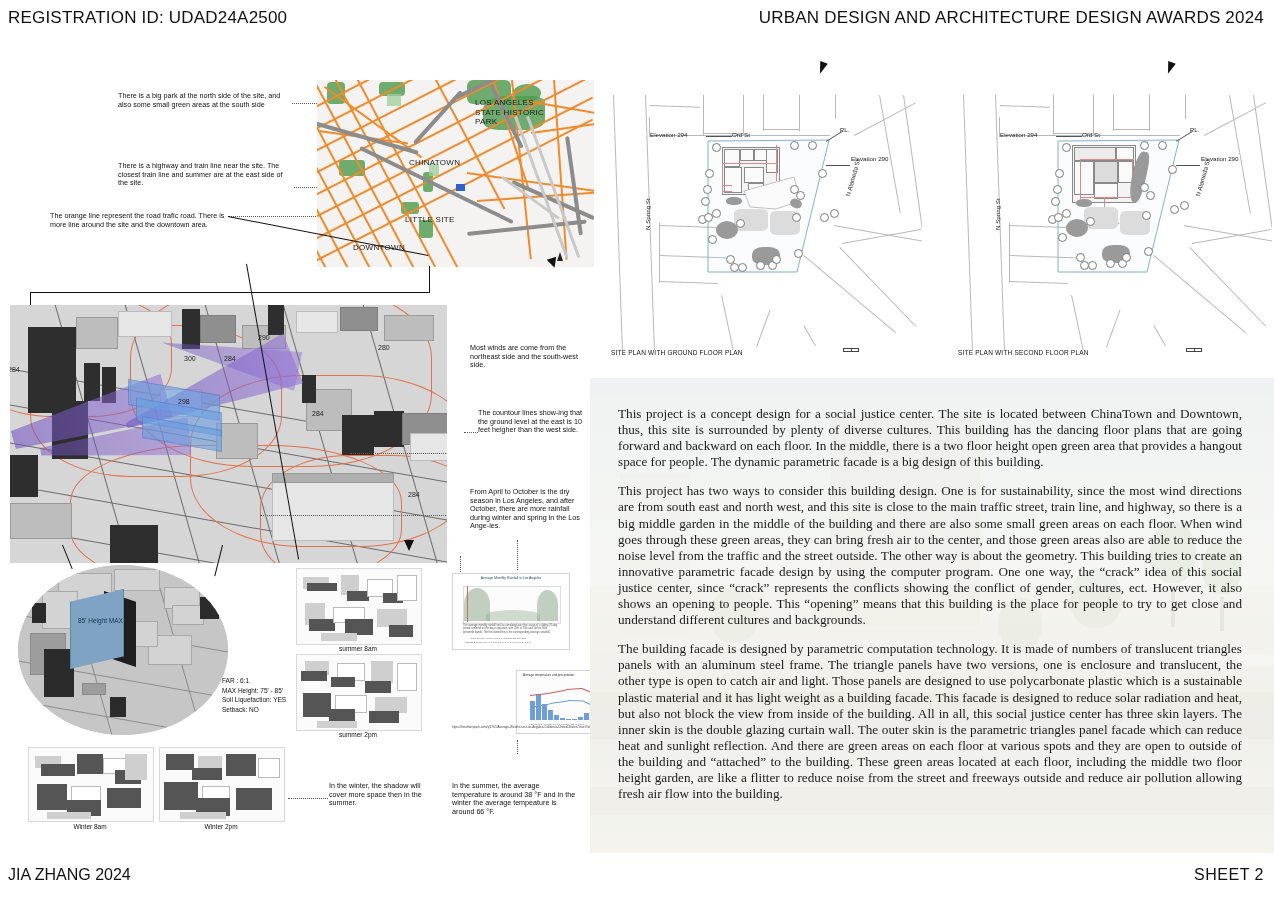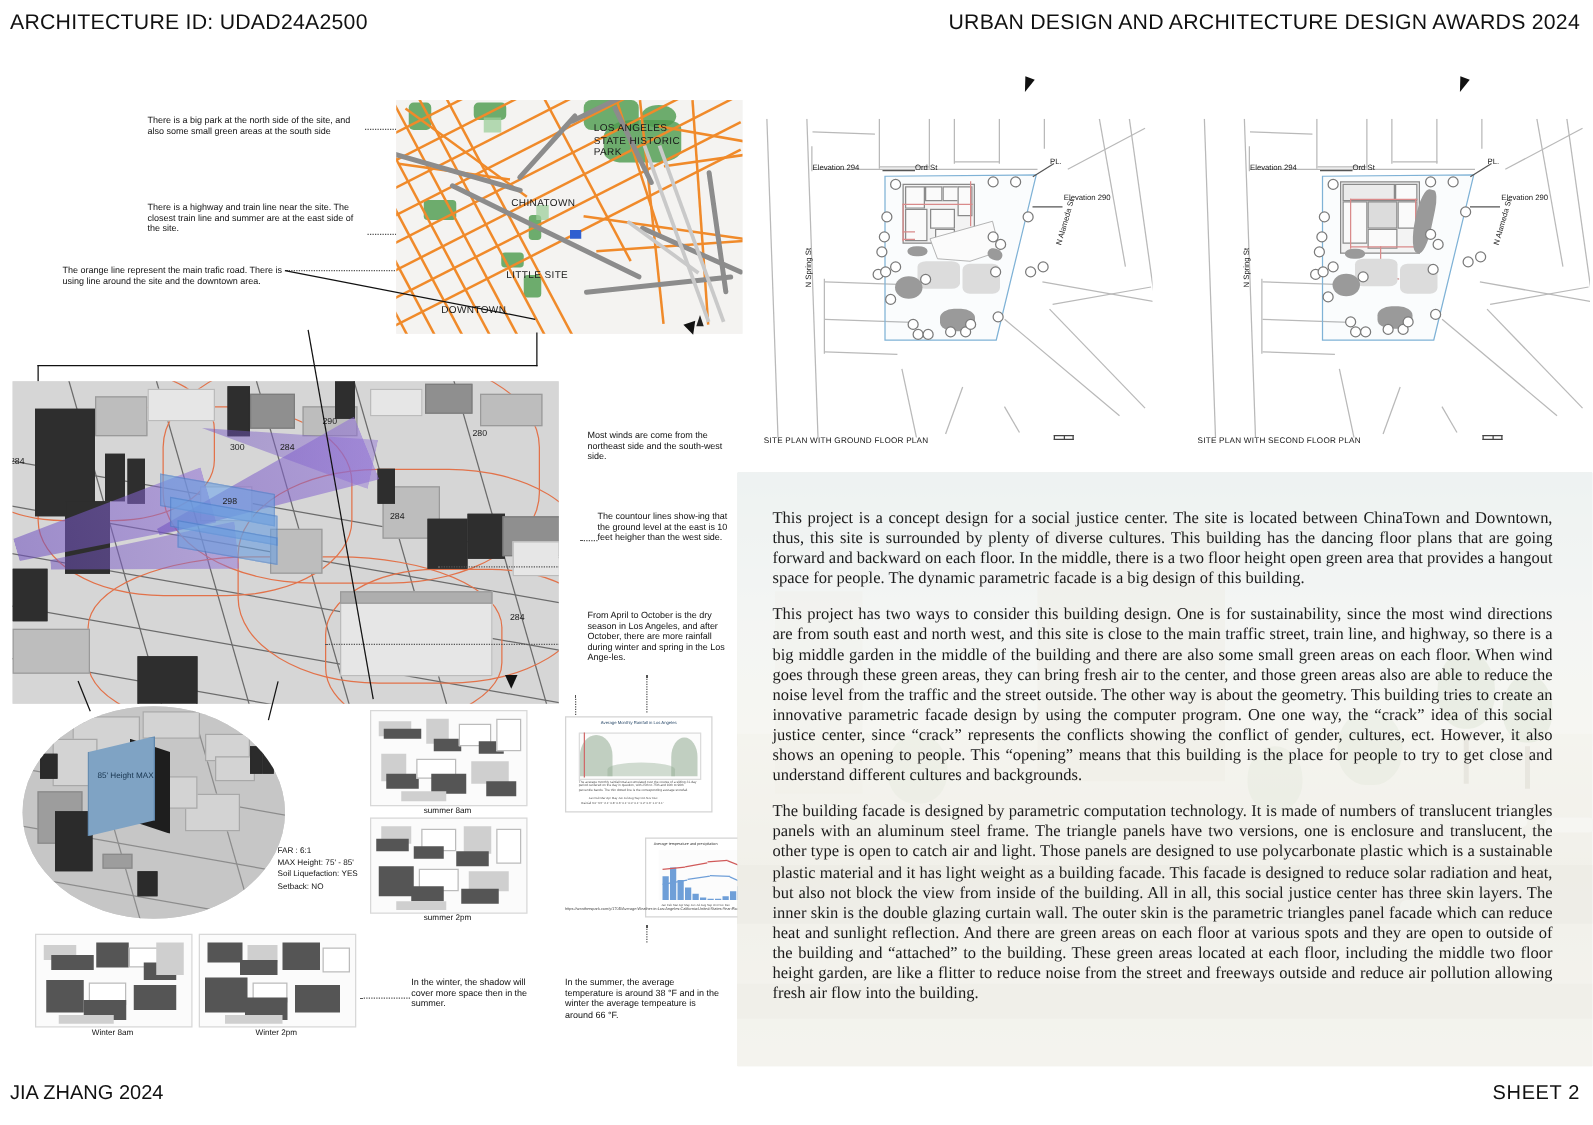--- a/index.html
+++ b/index.html
@@ -119,30 +119,30 @@
   .desctext{position:absolute;left:28px;top:28px;width:624px;
             font-family:"Liberation Serif",serif;font-size:13.2px;line-height:16.1px;
             color:#1a1a1a;text-align:justify;}
   .desctext p{margin:0 0 13px 0;}
 </style>
 </head>
 <body>
 
 <div class="board">
 
-  <div class="hdr" id="reg">ARCHITECTURE ID: UDAD24A2500</div>
+  <div class="hdr" id="reg">REGISTRATION ID: UDAD24A2500</div>
   <div class="hdr" id="awards">URBAN DESIGN AND ARCHITECTURE DESIGN AWARDS 2024</div>
 
   <div class="ann" style="left:118px;top:92px;width:172px;">There is a big park at the north side of the site, and also some small green areas at the south side</div>
   <div class="lead" style="left:292px;top:103px;width:25px;"></div>
 
   <div class="ann" style="left:118px;top:162px;width:176px;">There is a highway and train line near the site. The closest train line and summer are at the east side of the site.</div>
   <div class="lead" style="left:294px;top:187px;width:23px;"></div>
 
-  <div class="ann" style="left:50px;top:212px;width:178px;">The orange line represent the main trafic road. There is using line around the site and the downtown area.</div>
+  <div class="ann" style="left:50px;top:212px;width:178px;">The orange line represent the road trafic road. There is more line around the site and the downtown area.</div>
   <div class="lead" style="left:228px;top:216px;width:196px;"></div>
 
   <div class="map">
 
     <div class="mblk" style="left:0;top:0;width:277px;height:187px;background:#f4f3f1;"></div>
 
     <div class="mgreen" style="left:150px;top:0px;width:44px;height:24px;border-radius:6px;"></div>
     <div class="mgreen" style="left:166px;top:16px;width:62px;height:34px;border-radius:40% 20% 30% 25%;"></div>
     <div class="mgreen" style="left:196px;top:4px;width:28px;height:18px;border-radius:50%;"></div>
     <div class="mgreen" style="left:10px;top:2px;width:18px;height:22px;border-radius:4px;"></div>

